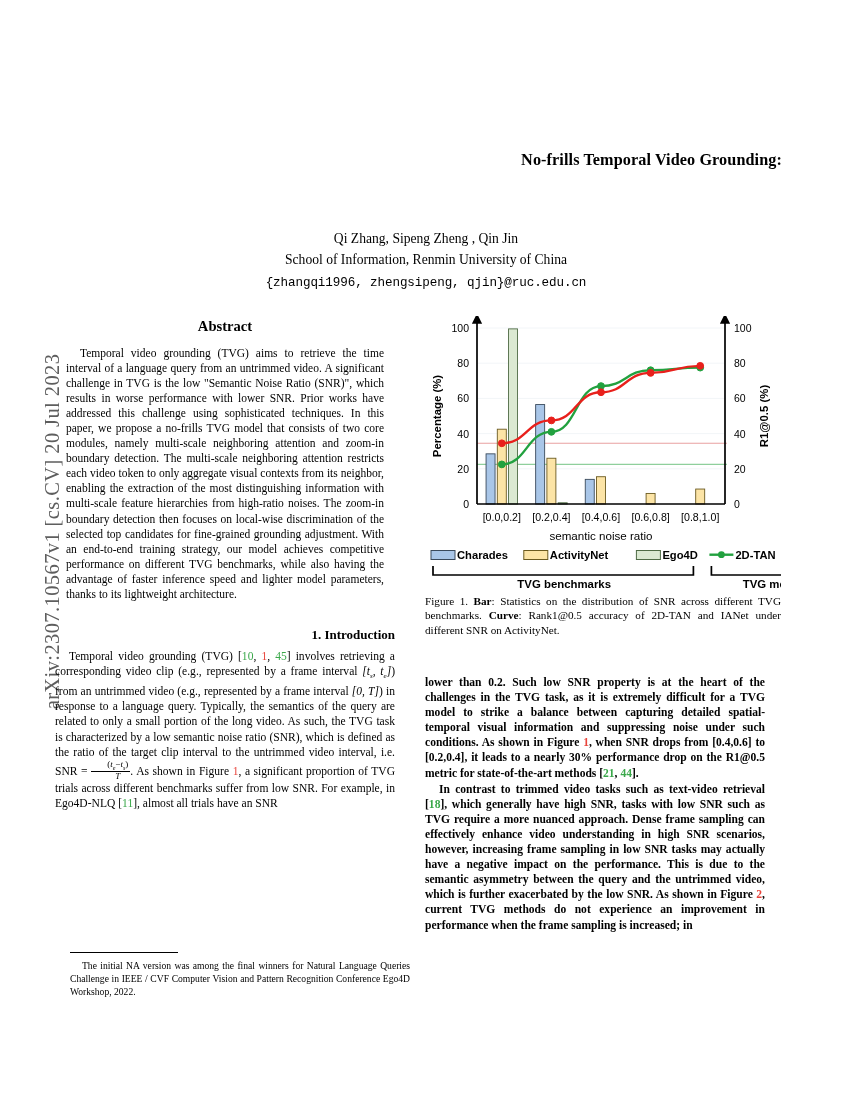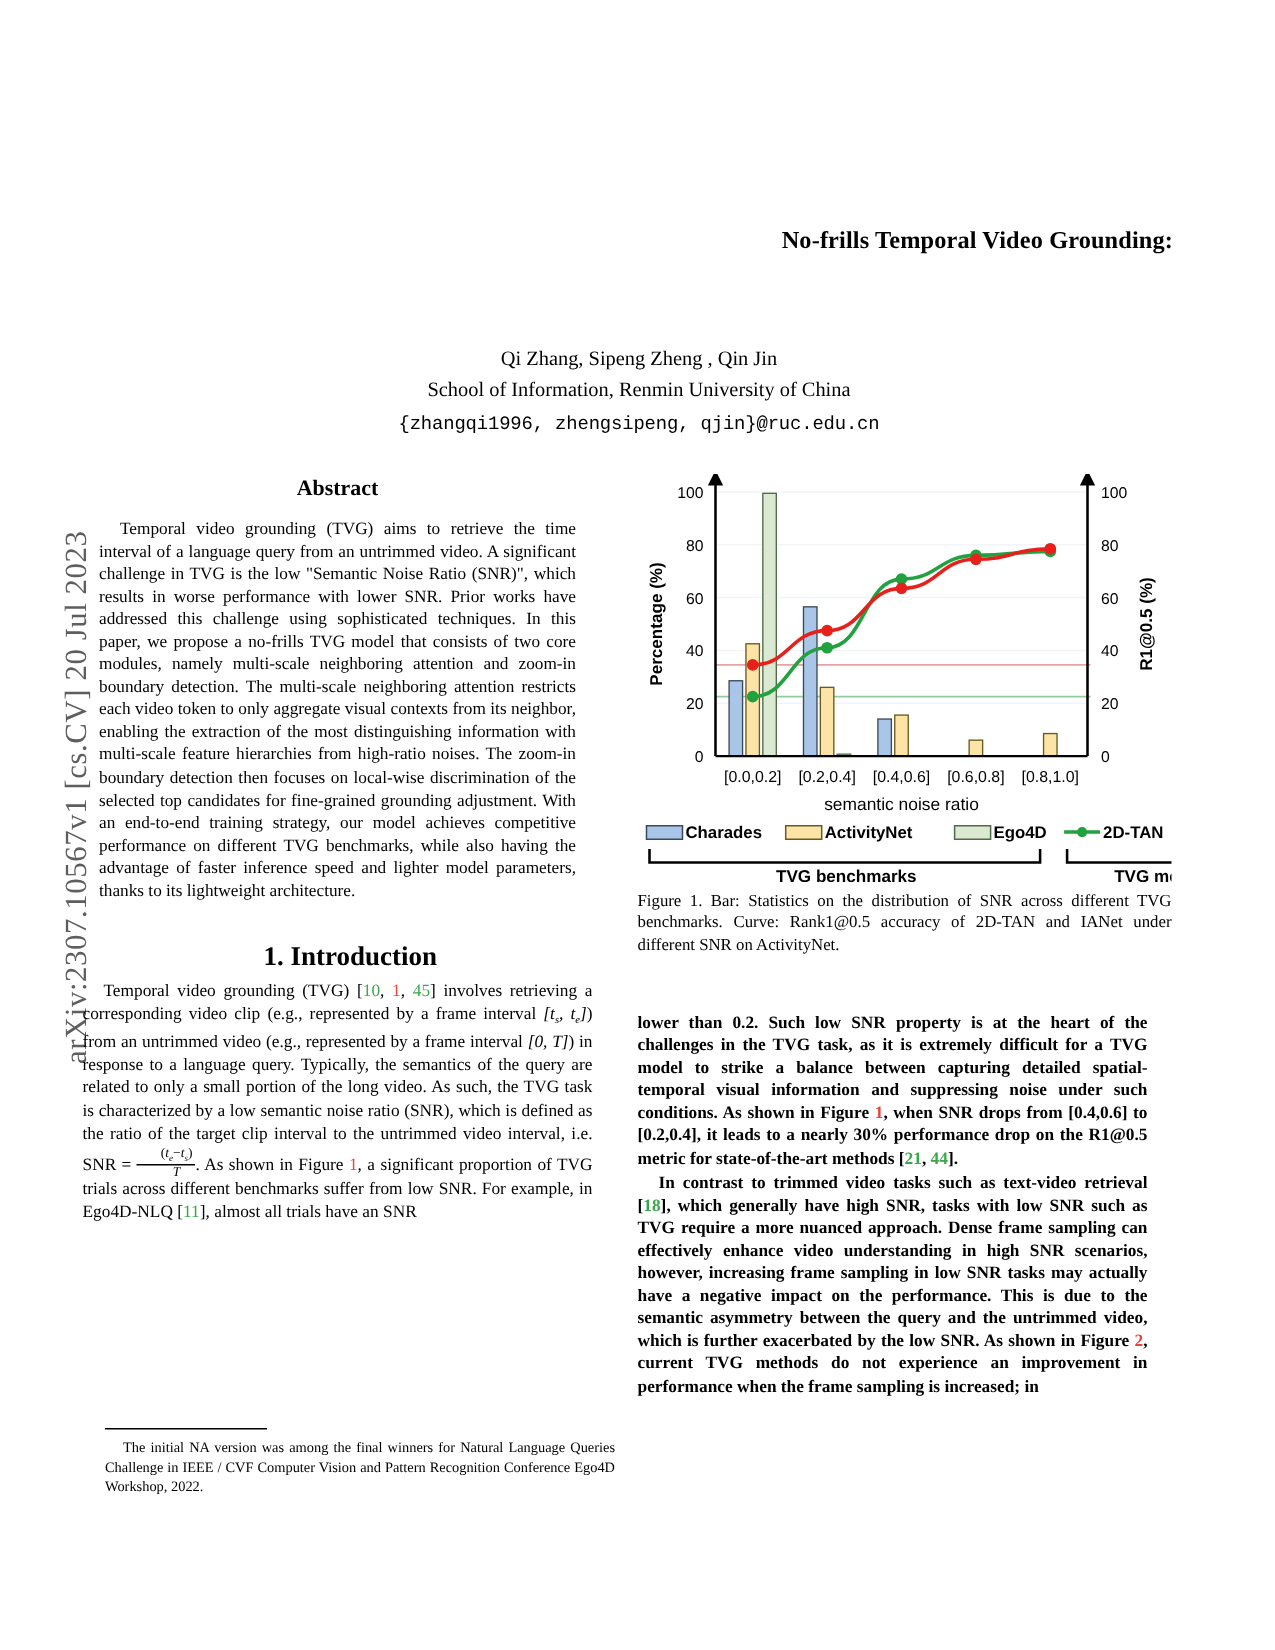--- a/index.html
+++ b/index.html
@@ -55,22 +55,22 @@
   
   .col{position:absolute; width:340px; top:318px;}
   #col-left{left:55px;}
   #col-right{left:425px;}
 
   h2.sec-head{
     font-size:14.6px;font-weight:bold;margin:0 0 9px 0;
     text-align:center;
   }
   h2.sec-head-left{
-    font-size:18px;font-weight:bold;margin:0 0 6px 17px;
-    text-align:center;
+    font-size:13px;font-weight:bold;margin:0 0 6px 17px;
+    text-align:right;
   }
   p.body{
     margin:0;
     font-size:11.55px;
     line-height:15.1px;
     text-align:justify;
     text-justify:inter-word;
     hyphens:auto;
   }
   p.abs{
@@ -100,21 +100,21 @@
 
   
   #figure{
     position:absolute;left:425px;top:316px;width:356px;
   }
   #chart-wrap{position:relative;width:356px;height:272px;}
   #fig-caption{
     margin-top:6px;
     font-size:11.2px;line-height:14.4px;text-align:justify;
   }
-  #fig-caption b{font-weight:normal;}
+  #fig-caption b{font-weight:bold;}
 
   svg{display:block;}
 </style>
 </head>
 <body>
 
 <div class="page">
 
   <div id="arxiv-stamp">arXiv:2307.10567v1  [cs.CV]  20 Jul 2023</div>
 

